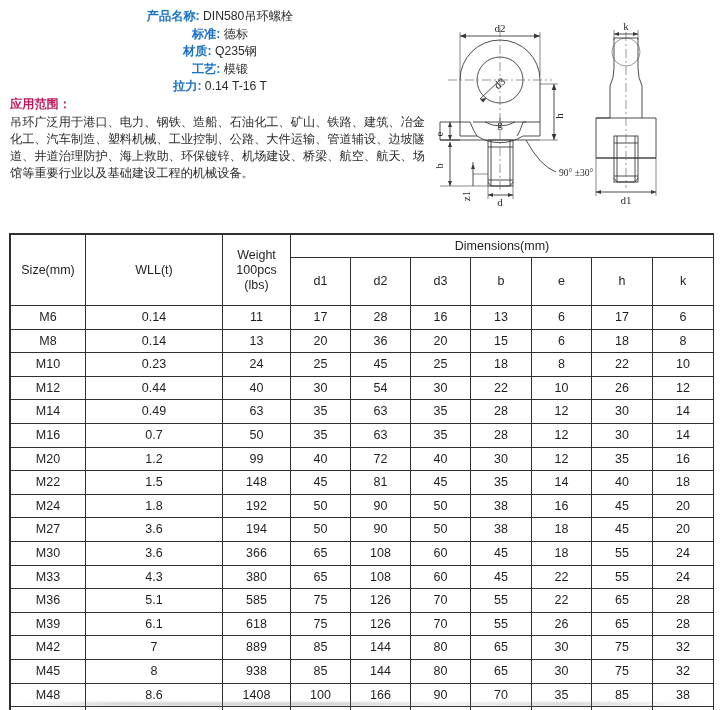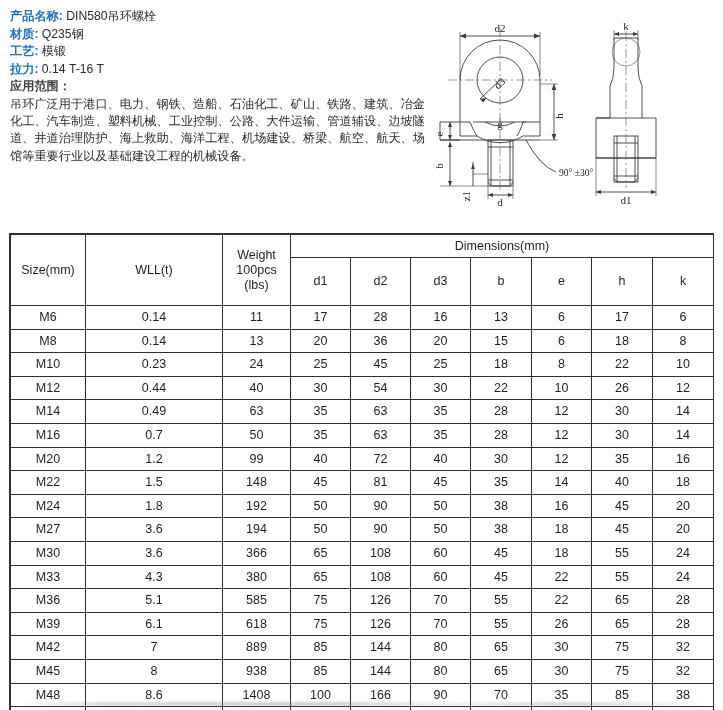--- a/index.html
+++ b/index.html
@@ -20,33 +20,34 @@
   #spec-block {
     position: absolute;
     left: 10px;
     top: 8px;
     width: 420px;
   }
   .spec-line {
     font-size: 12.2px;
     line-height: 17.6px;
     white-space: nowrap;
+    text-align: center;
   }
   .spec-label {
     color: #1972c4;
     font-weight: bold;
   }
   .spec-value {
     color: #2b2b2b;
   }
 
   #app-scope-label {
     font-size: 12.2px;
     line-height: 17.6px;
-    color: #404040;
+    color: #be185d;
     font-weight: bold;
     margin-top: 0px;
   }
   #app-scope-text {
     font-size: 12.2px;
     line-height: 17.2px;
     color: #2b2b2b;
     width: 415px;
     text-align: justify;
   }
@@ -113,33 +114,37 @@
 </style>
 </head>
 <body>
 
 <div id="spec-block">
   <div class="spec-line">
     <span class="spec-label">产品名称:</span>
     <span class="spec-value">DIN580吊环螺栓</span>
   </div>
   <div class="spec-line">
+    <span class="spec-label">标准:</span>
+    <span class="spec-value">德标</span>
+  </div>
+  <div class="spec-line">
     <span class="spec-label">材质:</span>
     <span class="spec-value">Q235钢</span>
   </div>
   <div class="spec-line">
     <span class="spec-label">工艺:</span>
     <span class="spec-value">模锻</span>
   </div>
   <div class="spec-line">
     <span class="spec-label">拉力:</span>
     <span class="spec-value">0.14 T-16 T</span>
   </div>
   <div id="app-scope-label">应用范围：</div>
-  <div id="app-scope-text">吊环广泛用于港口、电力、钢铁、造船、石油化工、矿山、铁路、建筑、冶金化工、汽车制造、塑料机械、工业控制、公路、大件运输、管道辅设、边坡隧道、井道治理防护、海上救助、海洋工程、机场建设、桥梁、航空、航天、场馆等重要行业以及基础建设工程的机械设备。</div>
+  <div id="app-scope-text">吊环广泛用于港口、电力、钢铁、造船、石油化工、矿山、铁路、建筑、冶金化工、汽车制造、塑料机械、工业控制、公路、大件运输、管道辅设、边坡隧道、井道治理防护、海上救助、环保镀锌、机场建设、桥梁、航空、航天、场馆等重要行业以及基础建设工程的机械设备。</div>
 </div>
 
 <div id="drawing-area">
   <svg width="292" height="210" viewBox="0 0 292 210">
     <g stroke="#3a3a3a" fill="none" stroke-width="0.9">
 
       <g stroke-linejoin="round">
 
         <path d="M 32,74 A 40,40 0 1 1 112,74 L 112,130 L 95,130
                  A 43,43 0 0 1 49,130 L 32,130 Z"></path>

